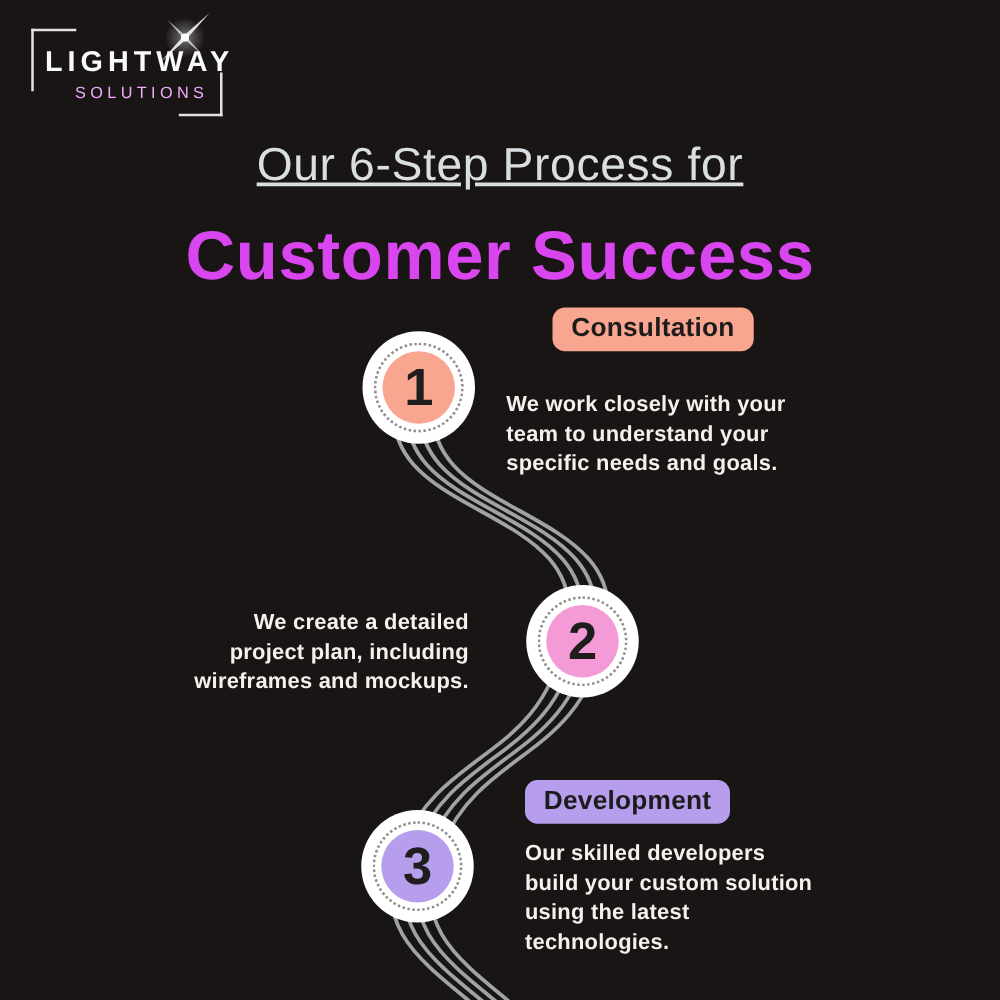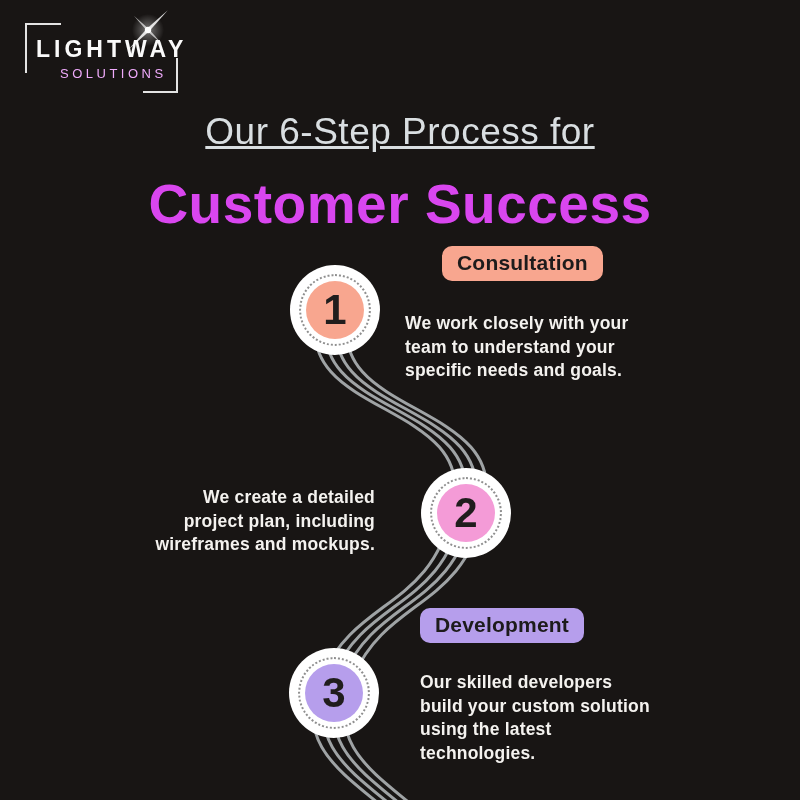--- a/index.html
+++ b/index.html
@@ -39,21 +39,21 @@
   .m1{left:290px;top:265px;}
   .m2{left:421px;top:468px;}
   .m3{left:289px;top:648px;}
 
   
   .badge{position:absolute;background:var(--accent,#ccc);color:#1d1b1b;
     font-weight:700;font-size:21px;line-height:1;padding:6px 15px 8px;border-radius:10px;
     letter-spacing:0.2px;white-space:nowrap;}
   .b1{left:405px;top:246px;margin-left:37px;}
   .b2{right:425px;top:446px;}
-  .b3{left:420px;top:608px;}
+  .b3{left:420px;top:624px;}
 
   
   .desc{position:absolute;color:#f4f2ef;font-size:17.5px;font-weight:700;
     line-height:23.5px;white-space:pre-line;letter-spacing:0.2px;}
   .d1{left:405px;top:288px;margin-top:24px;}
   .d2{right:425px;top:486px;text-align:right;}
   .d3{left:420px;top:671px;}
 </style>
 </head>
 <body style="background: rgb(24, 21, 20);">

